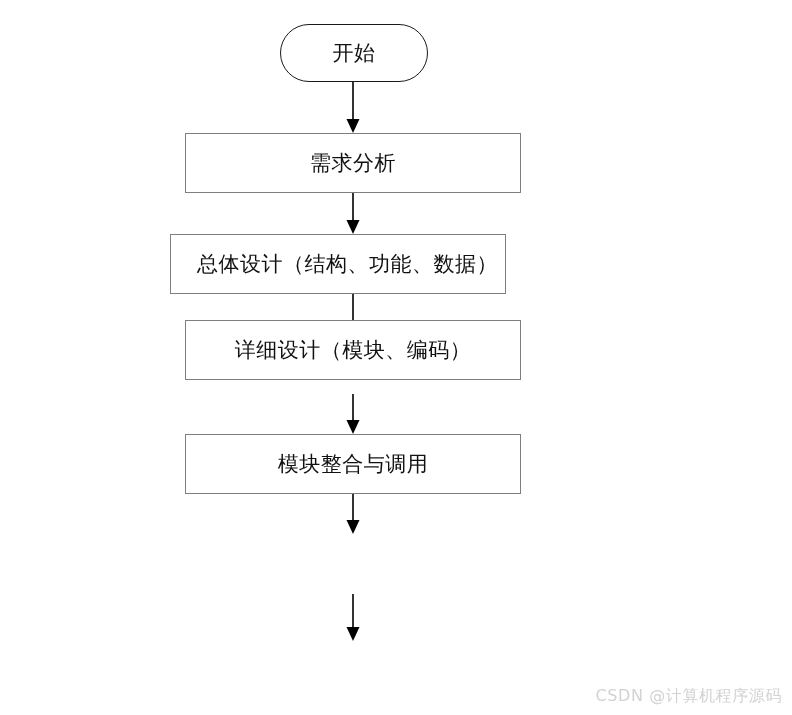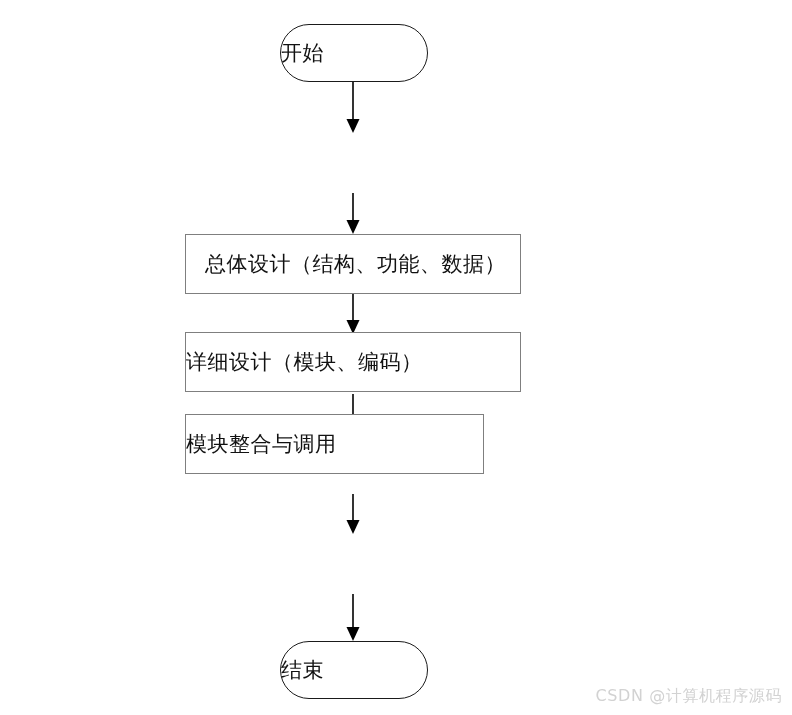--- a/index.html
+++ b/index.html
@@ -21,21 +21,21 @@
     top: 0;
     width: 792px;
     height: 715px;
   }
 
   .node {
     position: absolute;
     box-sizing: border-box;
     display: flex;
     align-items: center;
-    justify-content: flex-start;
+    justify-content: center;
     color: #111111;
     font-size: 21px;
     line-height: 1;
     letter-spacing: 0.5px;
     white-space: nowrap;
     background: #ffffff;
   }
 
   .node-process {
     border: 1px solid #7f7f7f;
@@ -111,33 +111,33 @@
     <svg width="28" height="47" viewBox="0 0 28 47">
       <line x1="14" y1="0" x2="14" y2="36" stroke="#000000" stroke-width="1.6"></line>
       <polygon points="14,47 7.5,33 20.5,33" fill="#000000"></polygon>
     </svg>
   </div>
 
   <div class="node node-terminator" style="left:280px; top:24px; width:148px; height:58px;">
     <span>开始</span>
   </div>
 
+  <div class="node node-process" style="left:185px; top:133px; width:336px; height:60px;">
+    <span>需求分析</span>
+  </div>
 
-  <div class="node node-process" style="left:185px; top:234px; width:336px; height:60px;padding-left:19px;">
+  <div class="node node-process" style="left:170px; top:234px; width:336px; height:60px;padding-left:19px;">
     <span>总体设计（结构、功能、数据）</span>
   </div>
 
-  <div class="node node-process" style="left:185px; top:332px; width:336px; height:60px;">
+  <div class="node node-process" style="left:185px; top:320px; width:336px; height:60px;">
     <span>详细设计（模块、编码）</span>
   </div>
 
-  <div class="node node-process" style="left:185px; top:414px; width:299px; height:60px;">
+  <div class="node node-process" style="left:185px; top:434px; width:336px; height:60px;">
     <span>模块整合与调用</span>
   </div>
 
 
-  <div class="node node-terminator" style="left:280px; top:641px; width:148px; height:58px;">
-    <span>结束</span>
-  </div>
 
 </div>
 
 <div id="watermark">CSDN @计算机程序源码</div>
 
 </body></html>

